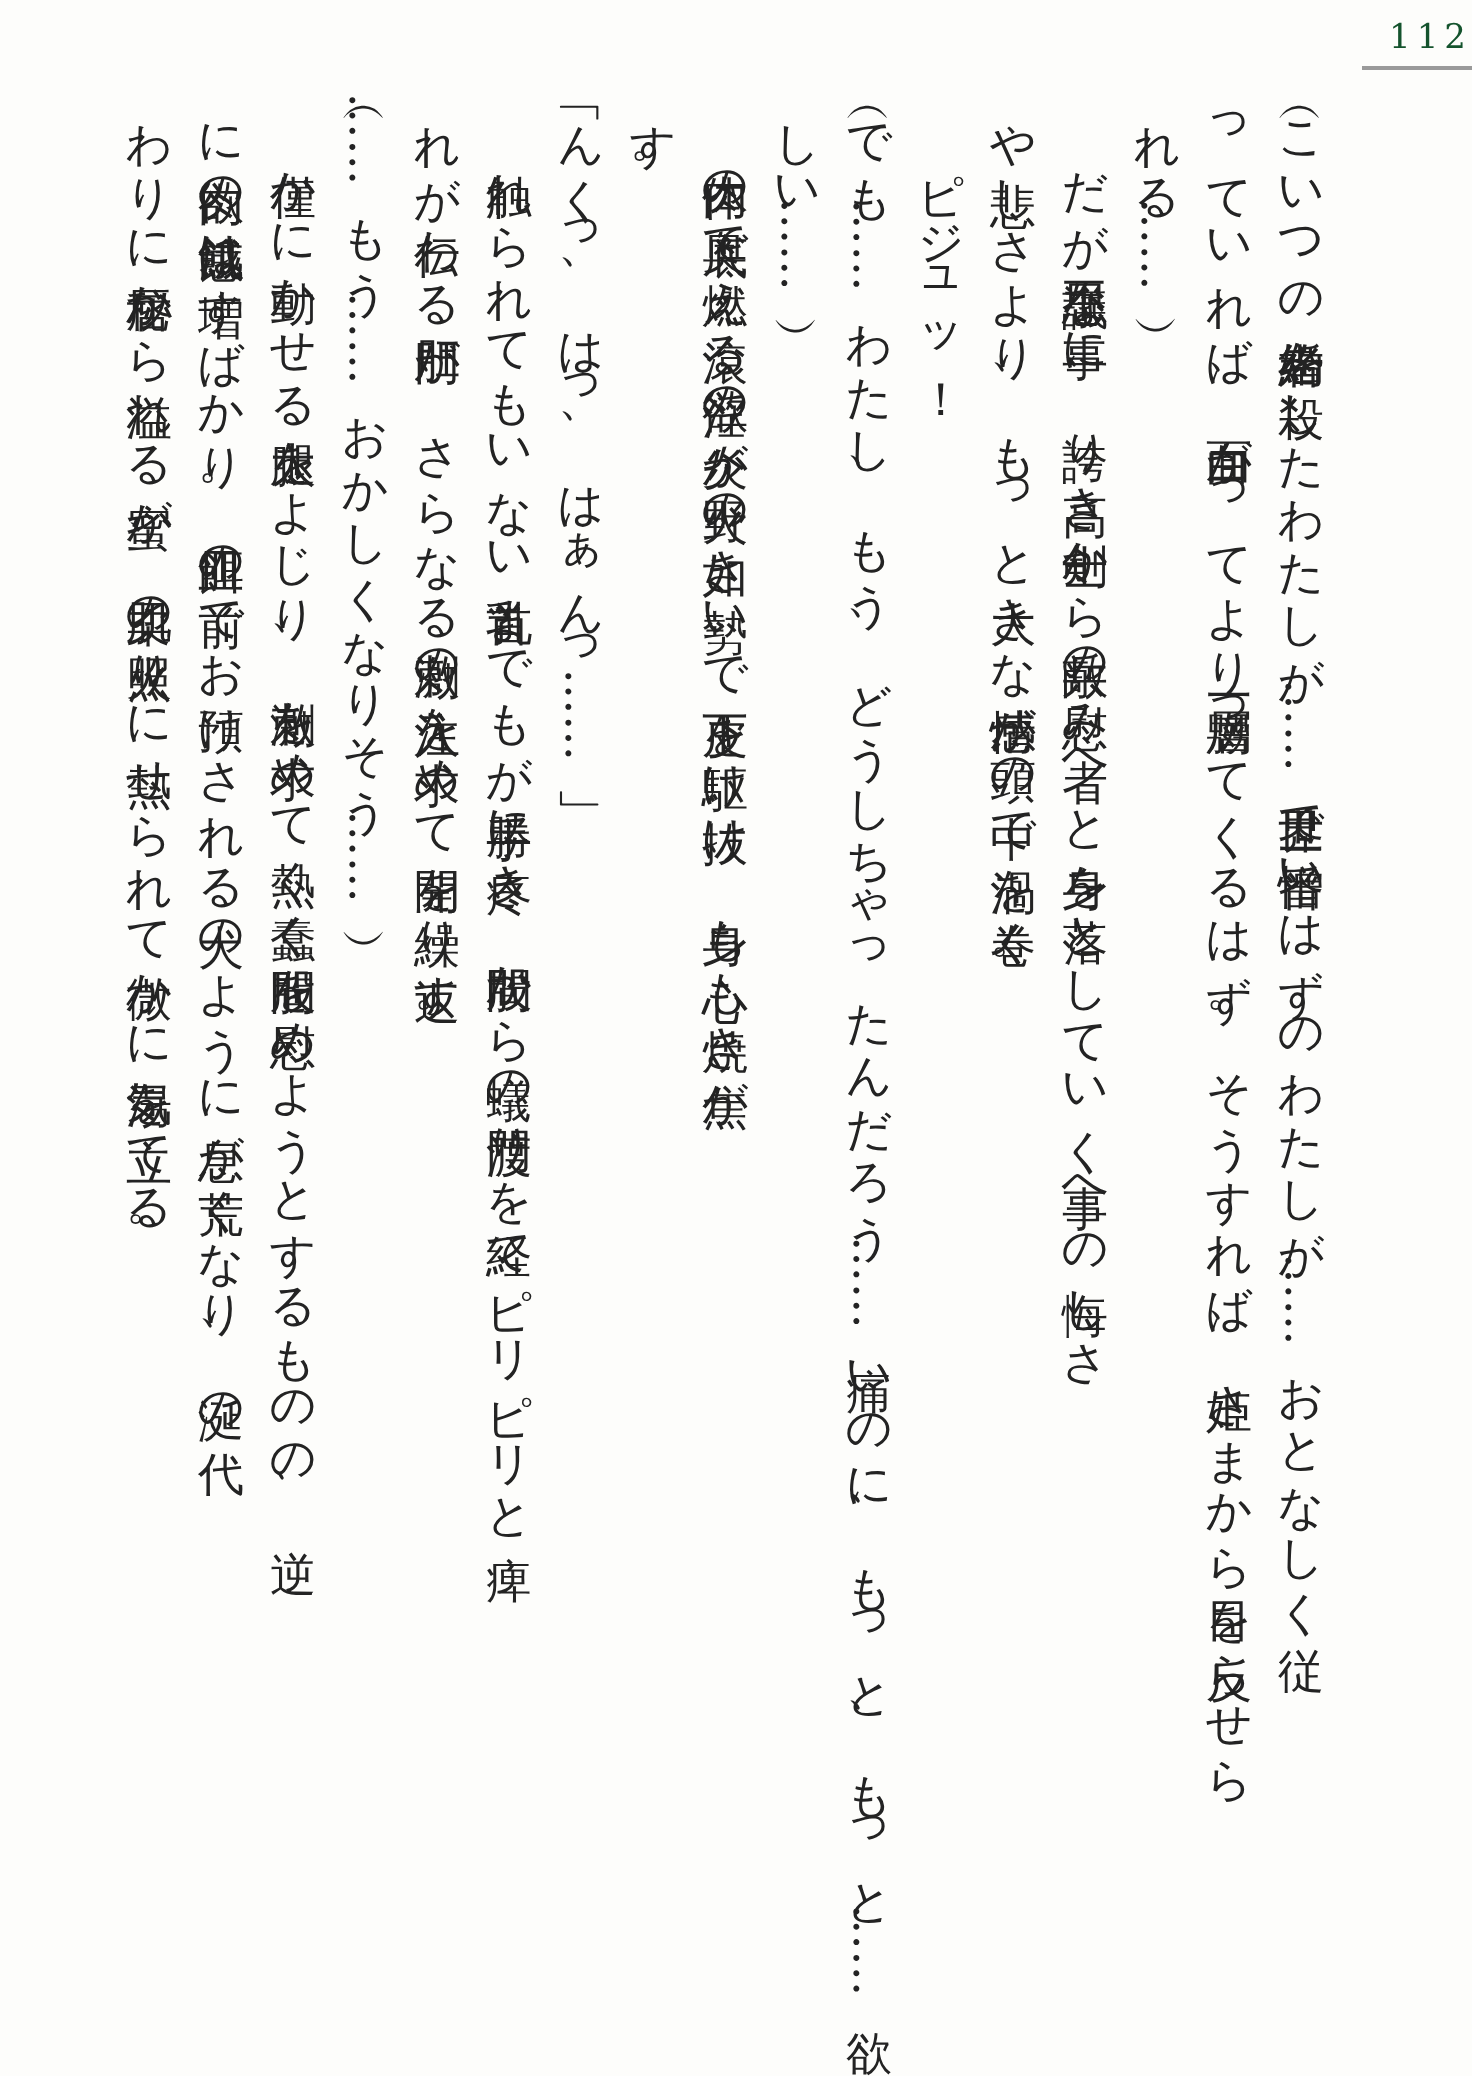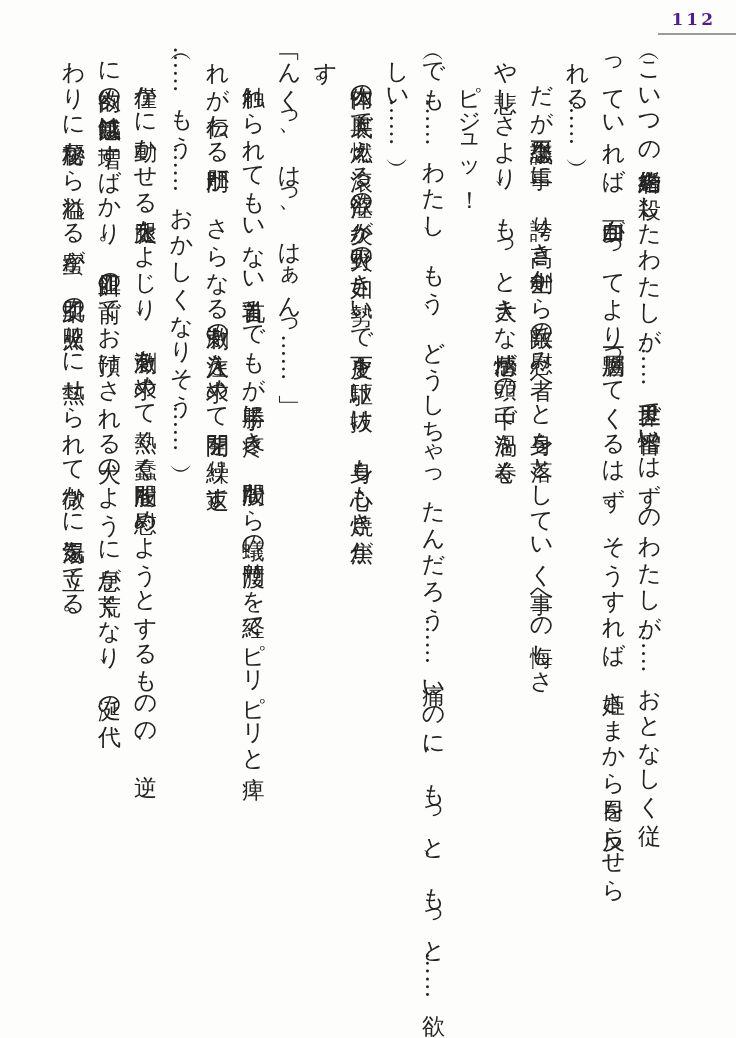--- a/index.html
+++ b/index.html
@@ -18,25 +18,24 @@
   .folio {
     position: absolute;
     top: 11px;
     right: 0;
   }
   .page-number {
     display: inline-block;
     font-family: "DejaVu Serif", serif;
     font-size: 17px;
     line-height: 1;
-    color: #4c1d95;
+    color: #14532d;
     letter-spacing: 3px;
-    padding: 0 20px 5px 14px;
+    padding: 0 0 5px 14px;
     border-bottom: 2px solid #9a9a9a;
-    font-weight: bold;
   }
   
   .text-block {
     position: absolute;
     top: 46px;
     right: 68px;
     width: 612px;   
     height: 945px;
     writing-mode: vertical-rl;
     text-orientation: mixed;

